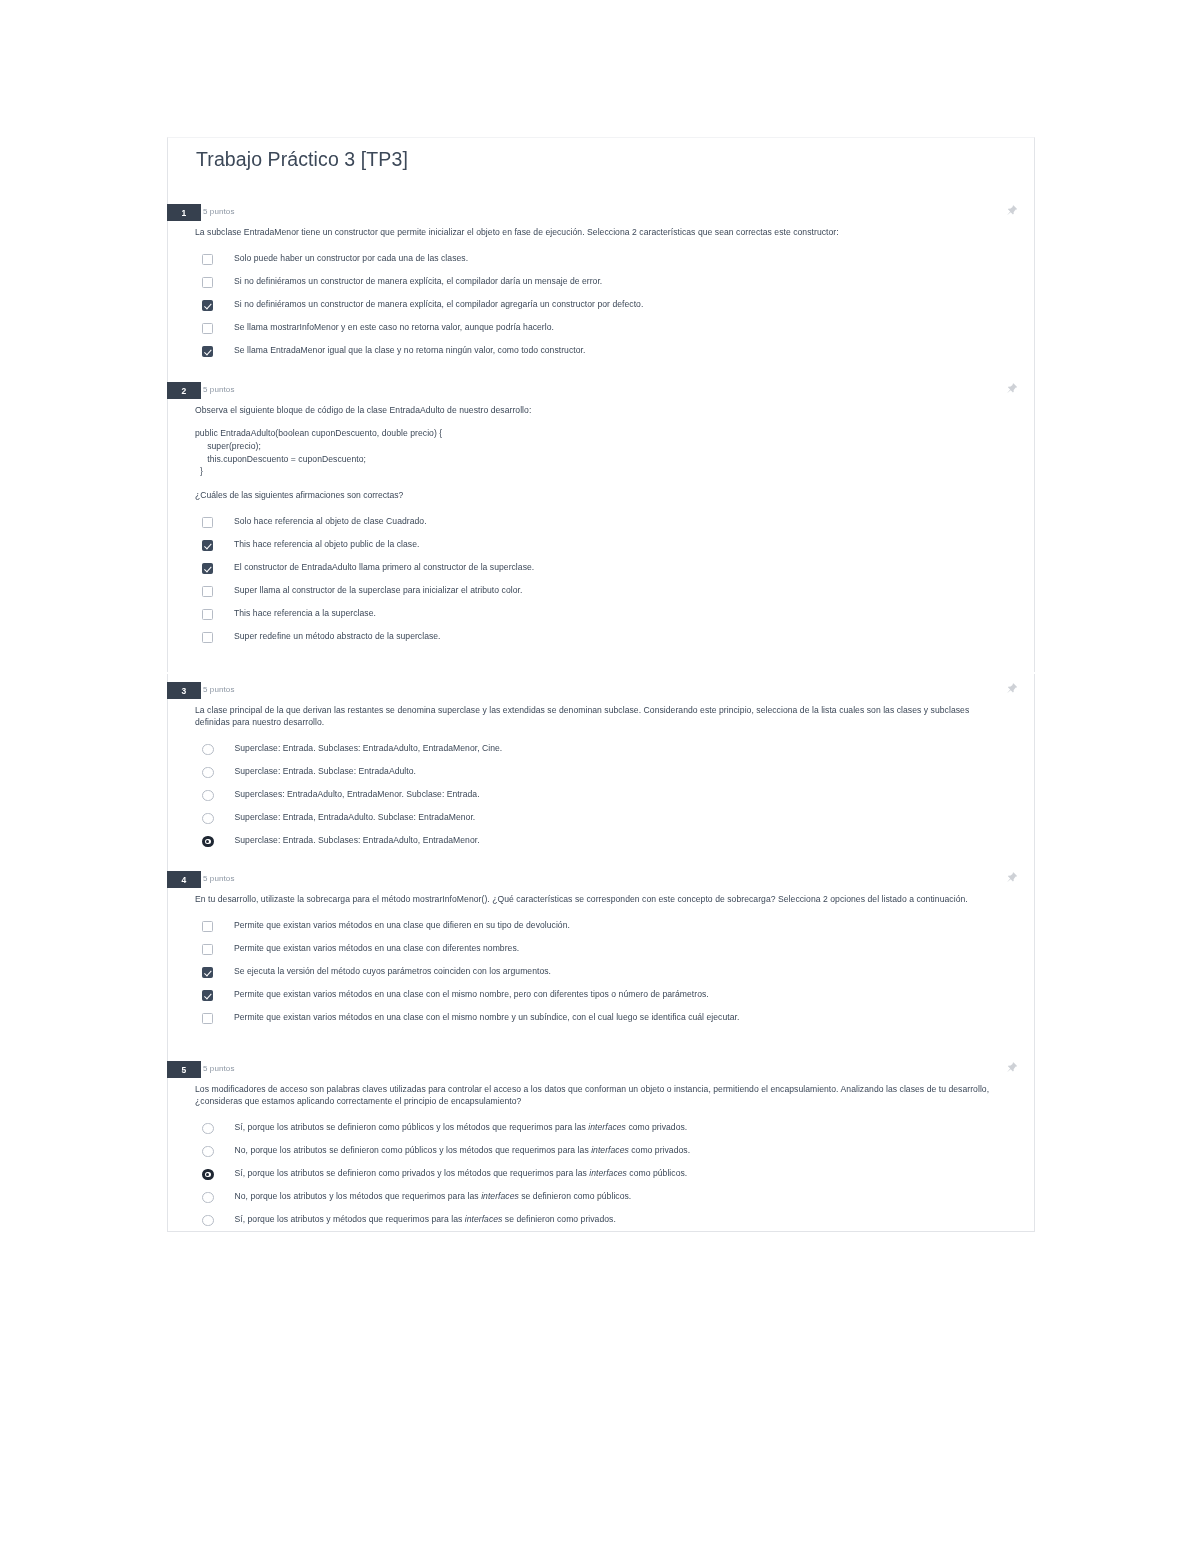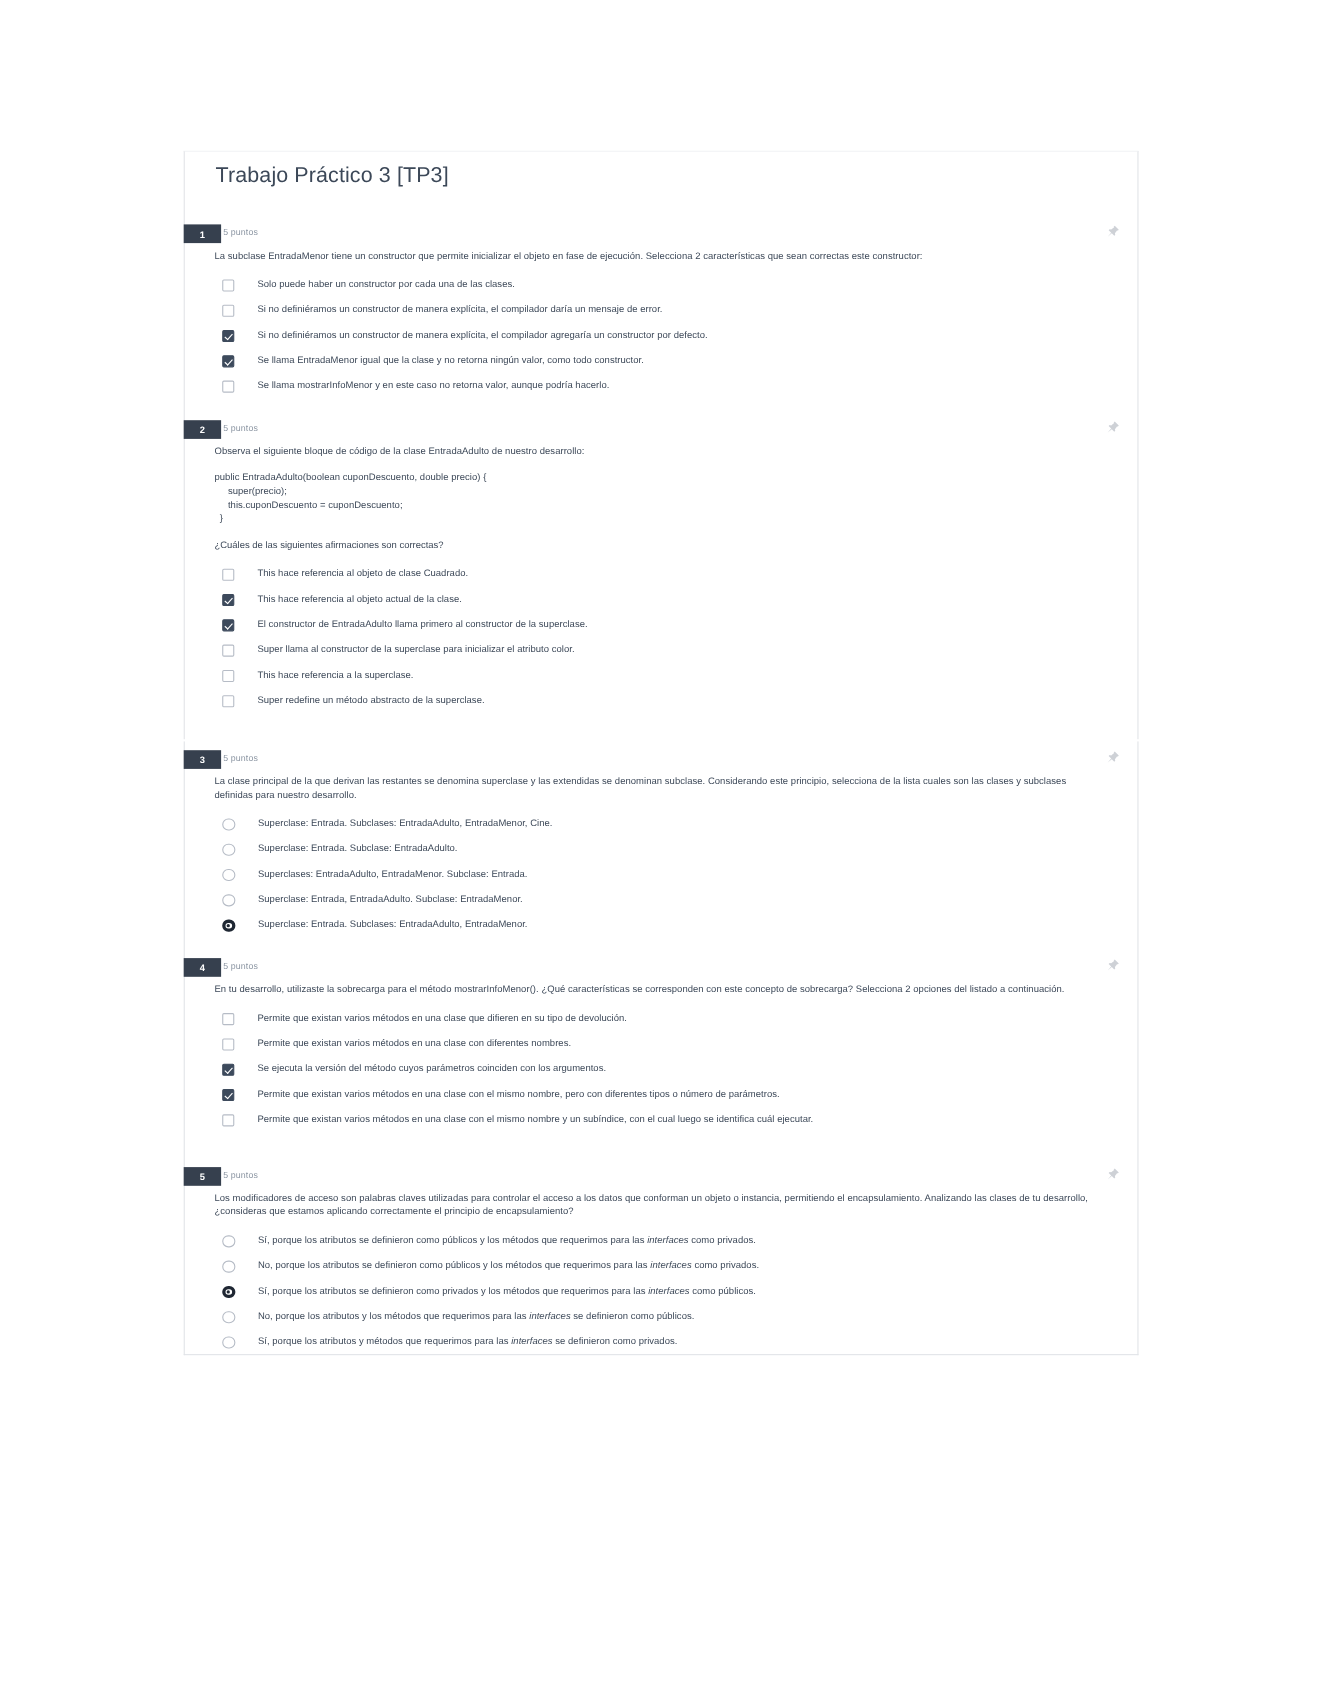--- a/index.html
+++ b/index.html
@@ -238,26 +238,26 @@
           </div>
           <div class="option">
             <div class="cb"></div>
             <div class="option-label">Si no definiéramos un constructor de manera explícita, el compilador daría un mensaje de error.</div>
           </div>
           <div class="option">
             <div class="cb checked"></div>
             <div class="option-label">Si no definiéramos un constructor de manera explícita, el compilador agregaría un constructor por defecto.</div>
           </div>
           <div class="option">
+            <div class="cb"></div>
+            <div class="option-label">Se llama mostrarInfoMenor y en este caso no retorna valor, aunque podría hacerlo.</div>
+          </div>
+          <div class="option">
             <div class="cb checked"></div>
             <div class="option-label">Se llama EntradaMenor igual que la clase y no retorna ningún valor, como todo constructor.</div>
-          </div>
-          <div class="option">
-            <div class="cb"></div>
-            <div class="option-label">Se llama mostrarInfoMenor y en este caso no retorna valor, aunque podría hacerlo.</div>
           </div>
         </div>
       </div>
     </div>
   <div class="question" id="q2">
       <div class="q-head">
         <div class="q-number">2</div>
         <div class="q-points">5 puntos</div>
         <div class="q-pin">
           <svg viewBox="0 0 16 16" width="14" height="14" aria-hidden="true">
@@ -268,25 +268,25 @@
       <div class="q-body">
         <div class="q-prompt">Observa el siguiente bloque de código de la clase EntradaAdulto de nuestro desarrollo:</div>
         <div class="q-code">public EntradaAdulto(boolean cuponDescuento, double precio) {
      super(precio);
      this.cuponDescuento = cuponDescuento;
   }</div>
         <div class="q-subprompt">¿Cuáles de las siguientes afirmaciones son correctas?</div>
         <div class="options">
           <div class="option">
             <div class="cb"></div>
-            <div class="option-label">This hace referencia al objeto de clase Cuadrado.</div>
-          </div>
-          <div class="option">
-            <div class="cb checked"></div>
-            <div class="option-label">This hace referencia al objeto actual de la clase.</div>
+            <div class="option-label">Solo hace referencia al objeto de clase Cuadrado.</div>
+          </div>
+          <div class="option">
+            <div class="cb checked"></div>
+            <div class="option-label">This hace referencia al objeto public de la clase.</div>
           </div>
           <div class="option">
             <div class="cb checked"></div>
             <div class="option-label">El constructor de EntradaAdulto llama primero al constructor de la superclase.</div>
           </div>
           <div class="option">
             <div class="cb"></div>
             <div class="option-label">Super llama al constructor de la superclase para inicializar el atributo color.</div>
           </div>
           <div class="option">

